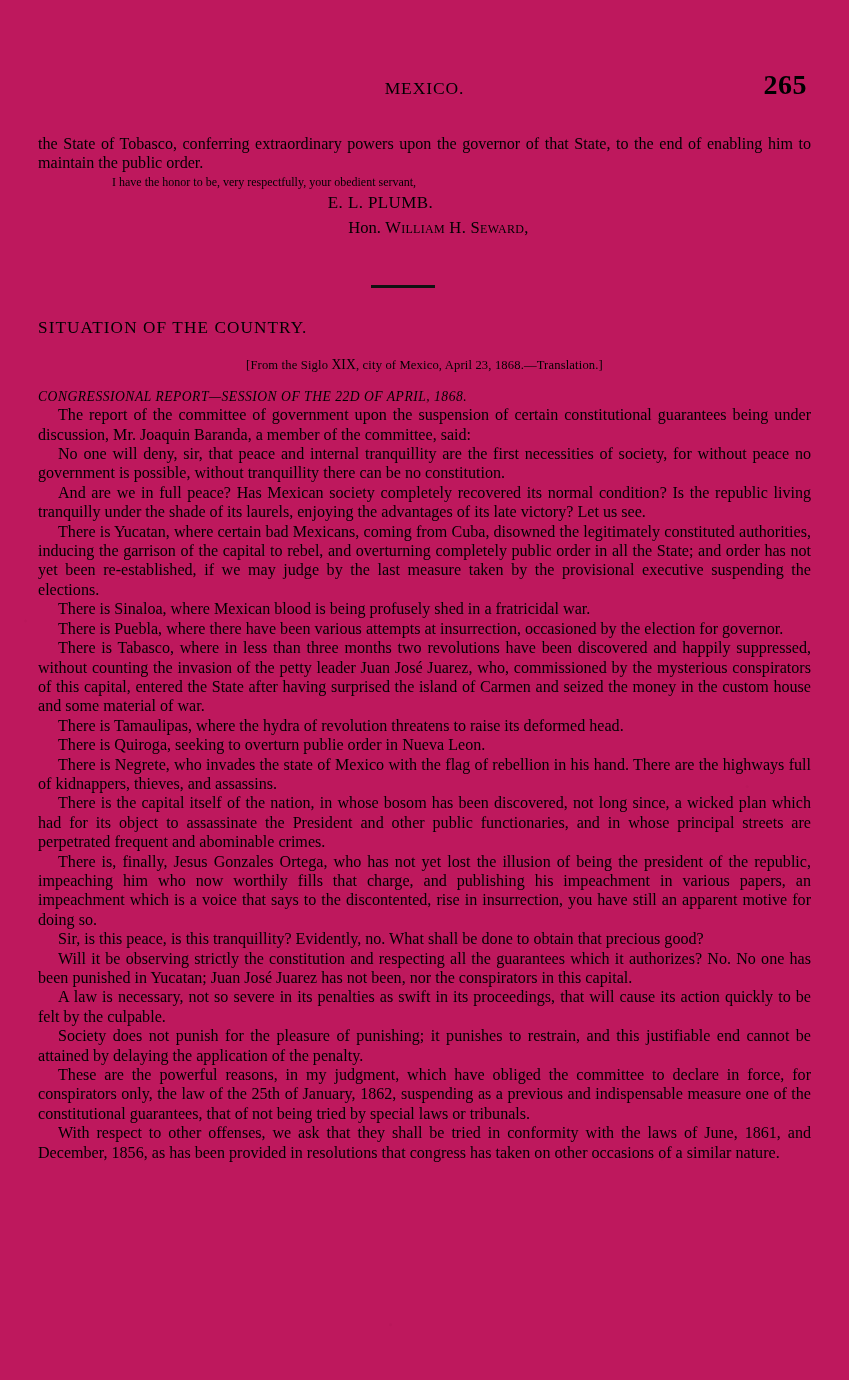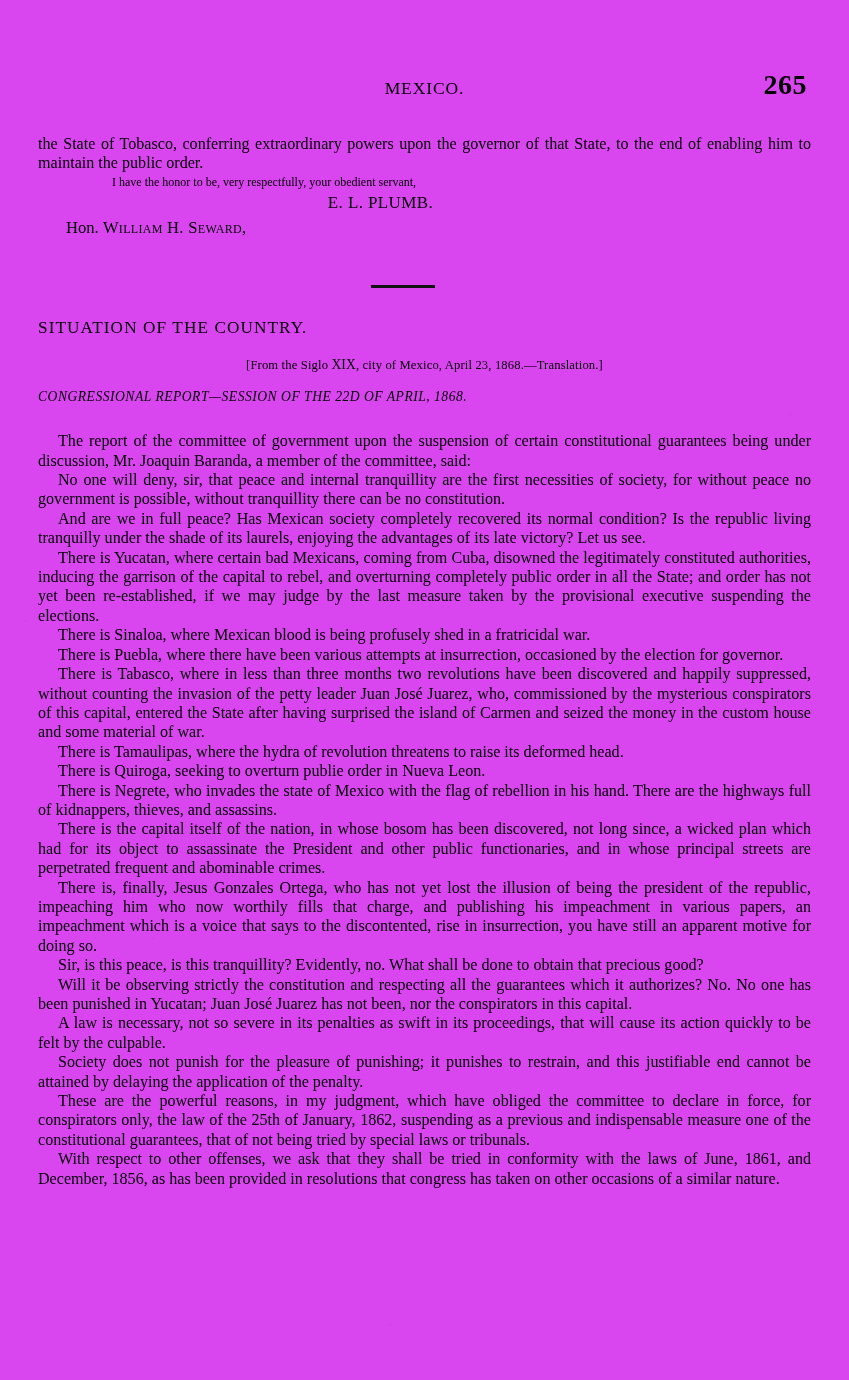--- a/index.html
+++ b/index.html
@@ -10,21 +10,21 @@
   }
   body {
     font-family: "Liberation Serif", "DejaVu Serif", serif;
     color: #000000;
   }
   #page {
     position: relative;
     width: 849px;
     height: 1380px;
     margin: 0 auto;
-    background: #d946ef;
+    background: #be185d;
     overflow: hidden;
   }
   
   #page::before {
     content: "";
     position: absolute;
     inset: 0;
     pointer-events: none;
     background:
       radial-gradient(circle at 6% 12%, rgba(0,0,0,.030) 0 1px, transparent 2px),
@@ -95,20 +95,21 @@
     text-align: center;
     padding-right: 88px;
     margin: 0;
     letter-spacing: .4px;
   }
   .addressee {
     font-size: 16.6px;
     line-height: 21px;
     margin: 3px 0 0 0;
     padding-left: 28px;
+    text-align: center;
   }
   .addressee .sc {
     font-variant: small-caps;
     letter-spacing: .3px;
   }
   .addressee-sub {
     font-style: italic;
     font-size: 16.4px;
     line-height: 21px;
     margin: 0;
@@ -151,21 +152,21 @@
   .report-line {
     margin-top: 16px;
     text-align: left;
     font-size: 13.6px;
     font-variant: small-caps;
     letter-spacing: .5px;
     font-style: italic;
   }
   .report-line .cap { font-variant: normal; text-transform: uppercase; }
 
-  .body-block { margin-top: 26px; }
+  .body-block { }
   .body-block .para + .para { margin-top: 0; }
 </style>
 </head>
 <body>
 
 <div id="page">
   <div class="sheet">
 
     <div class="runhead">
       <div class="runhead-title">MEXICO.</div>

